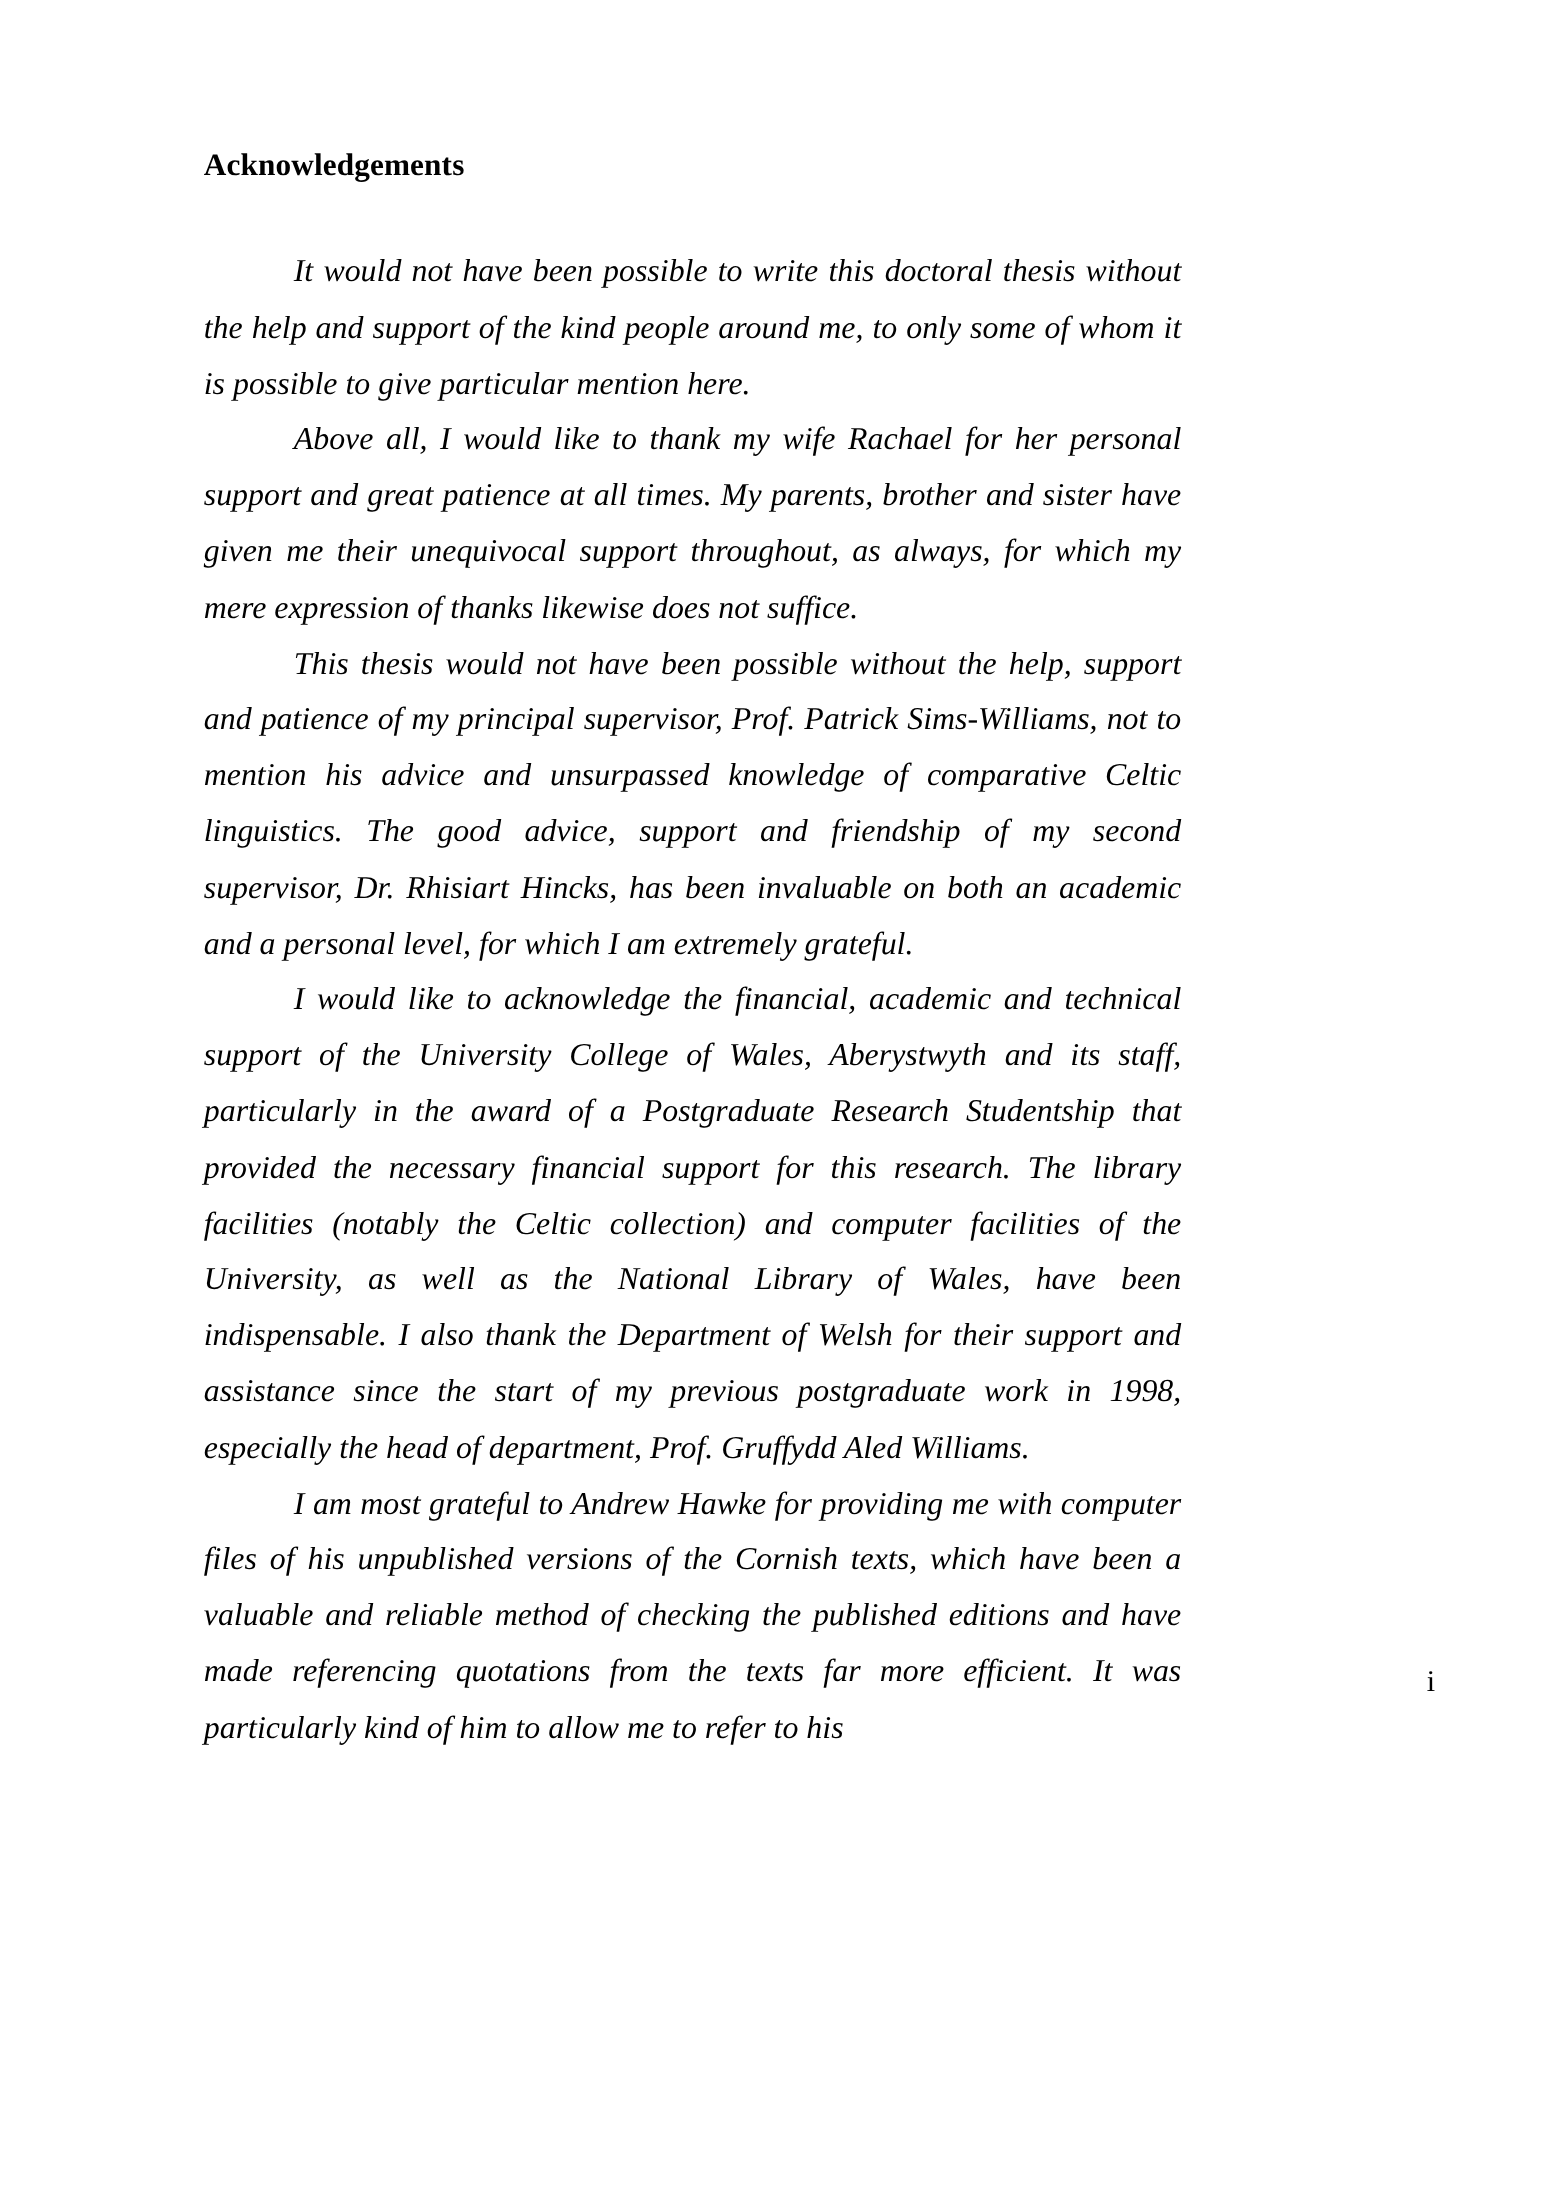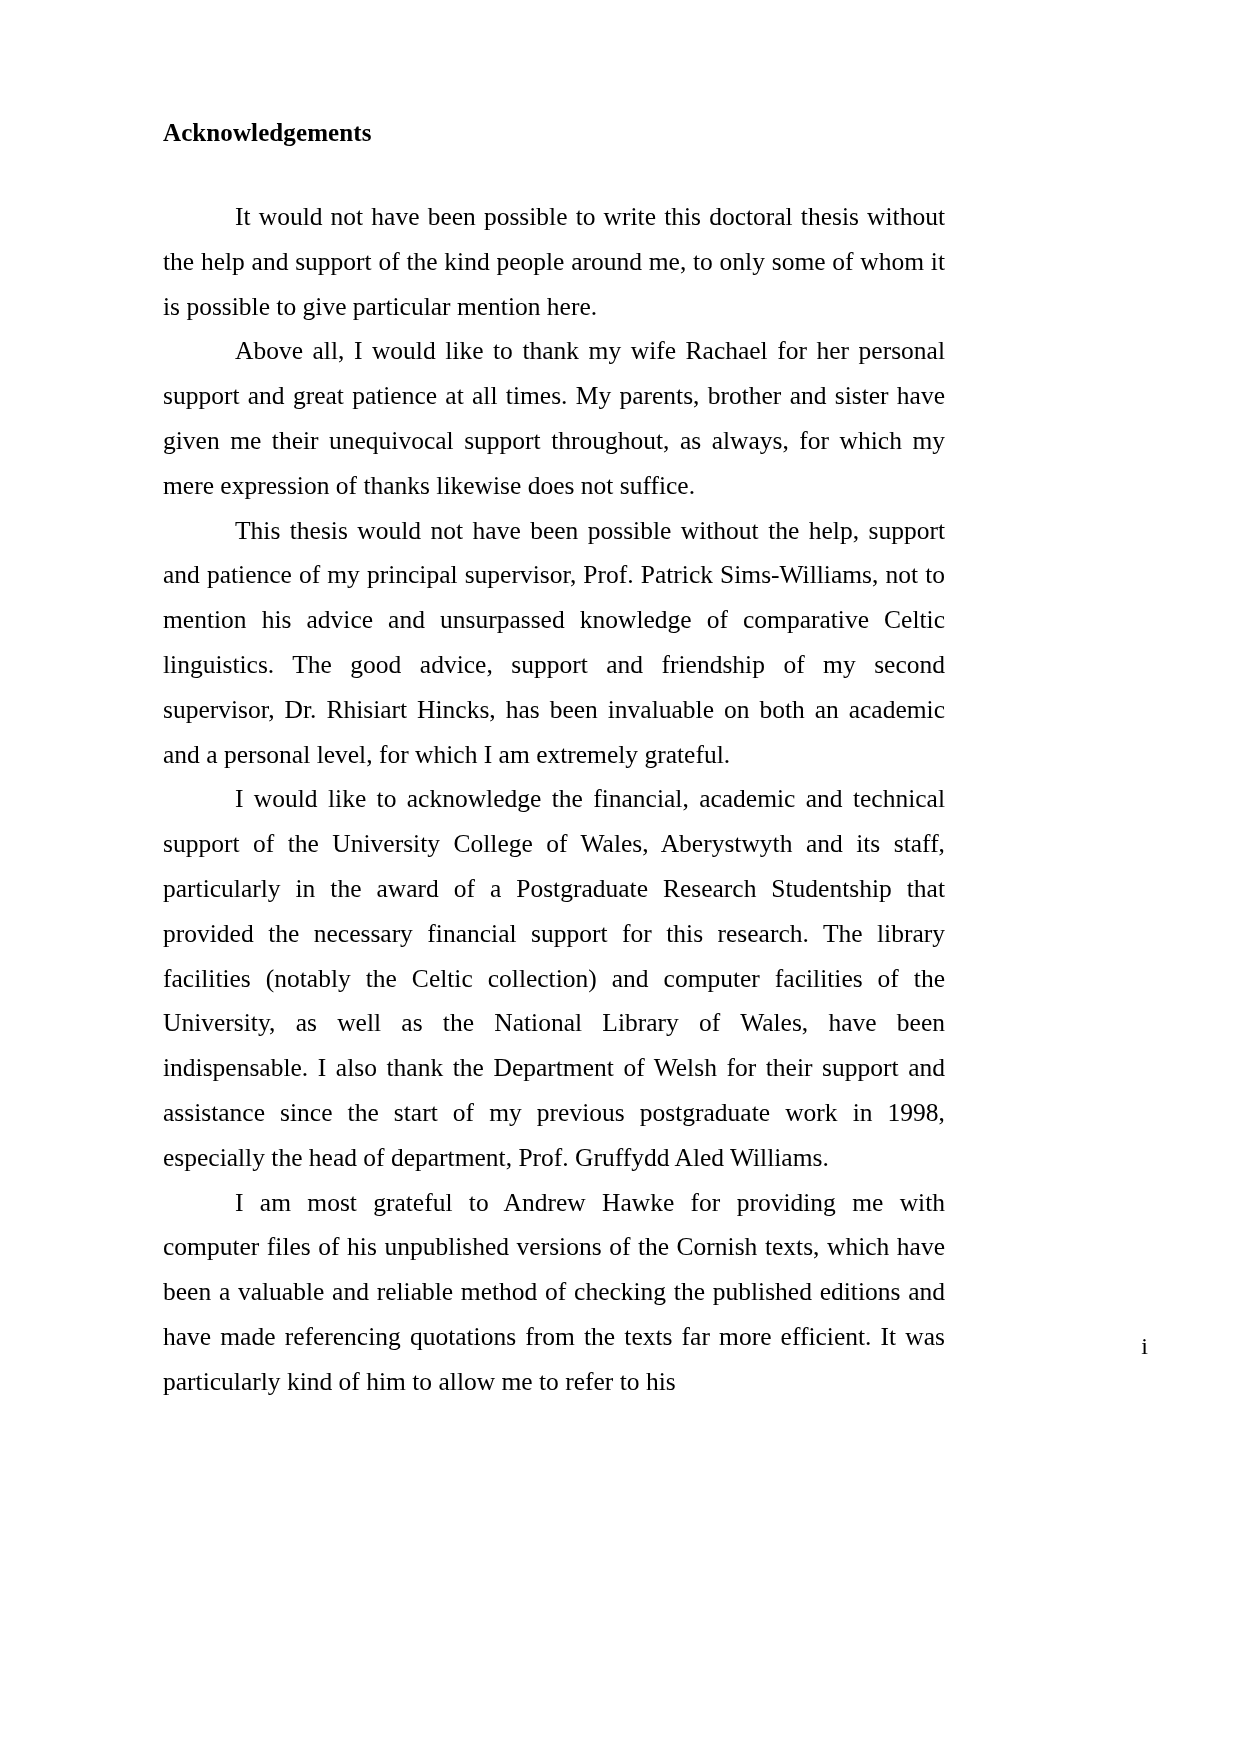--- a/index.html
+++ b/index.html
@@ -36,20 +36,21 @@
   }
   p.para {
     margin: 0;
     font-size: 25.5px;
     line-height: 44.8px;
     text-align: justify;
     text-justify: inter-word;
     text-indent: 72px;
     hyphens: none;
     word-spacing: 0px;
+    font-style: italic;
   }
   p.para:last-child {
     text-align: justify;
   }
   .page-number {
     position: absolute;
     right: 92px;
     bottom: 78px;
     font-size: 24px;
     line-height: 1;

